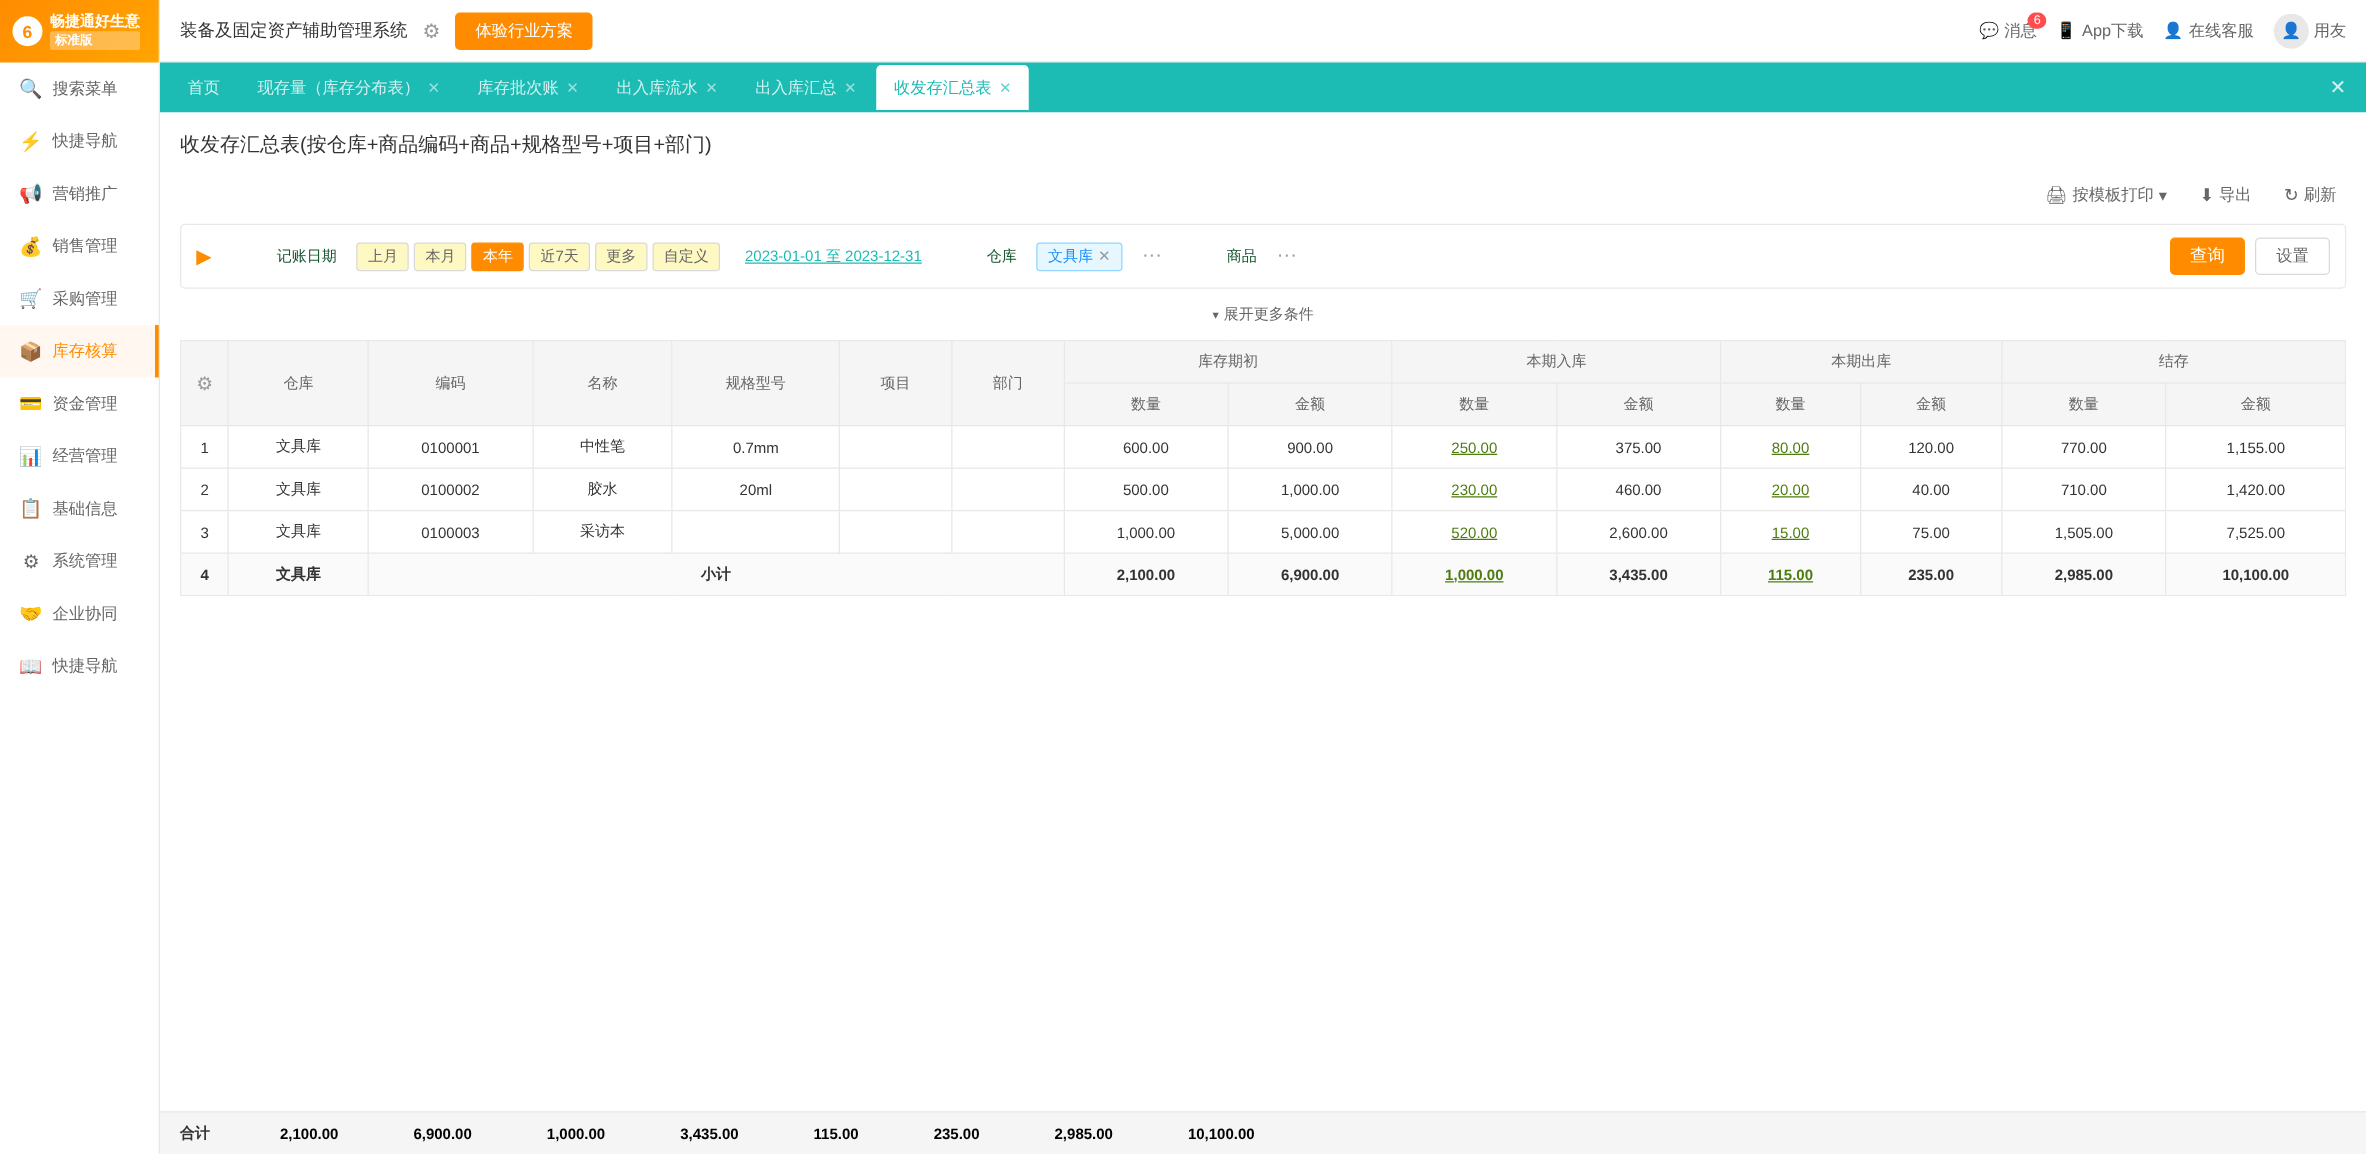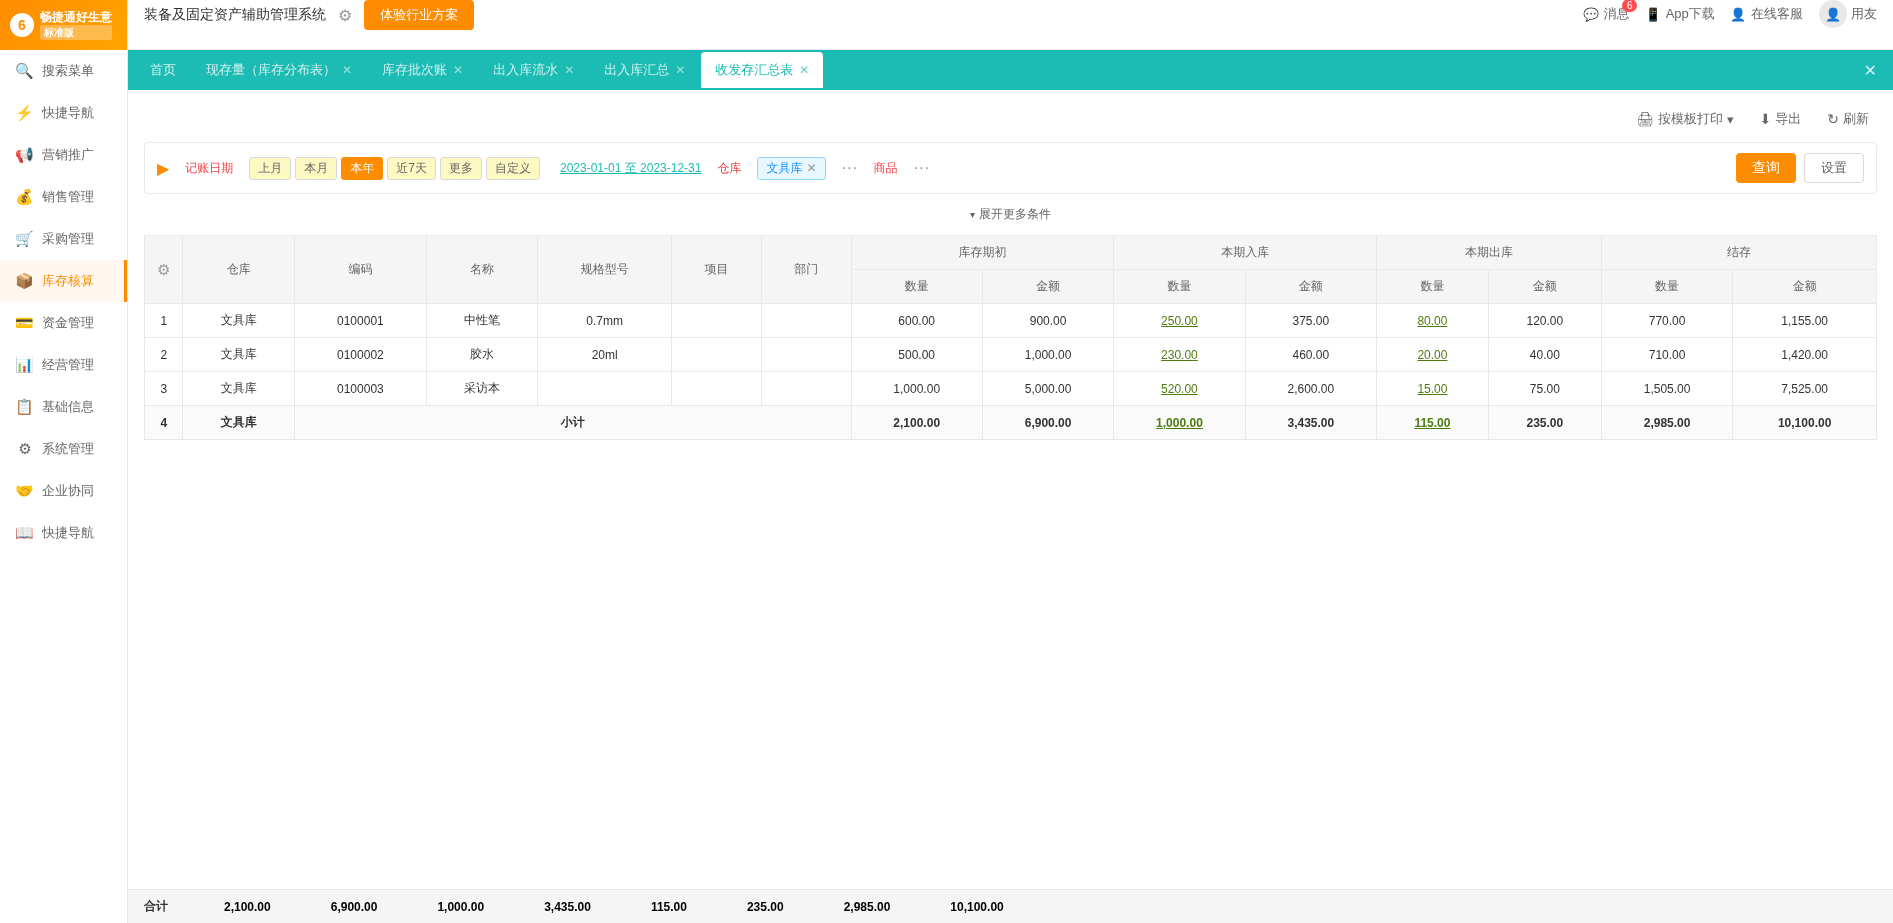--- a/index.html
+++ b/index.html
@@ -12,21 +12,21 @@
     .sidebar-logo-text { line-height: 1.3; font-size: 12px; }
     .sidebar-tag { background: rgba(255,255,255,0.3); font-size: 10px; padding: 1px 4px; border-radius: 2px; }
     .sidebar-item { display: flex; align-items: center; gap: 8px; padding: 12px 16px; color: #666; cursor: pointer; font-size: 13px; }
     .sidebar-item.active { background: #fff7f0; color: #ff8c00; border-right: 3px solid #ff8c00; }
     .sidebar-item-icon { width: 18px; height: 18px; display: flex; align-items: center; justify-content: center; font-size: 15px; }
 
     
     .main { margin-left: 128px; min-height: 100vh; display: flex; flex-direction: column; }
 
     
-    .topbar { height: 50px; background: #fff; border-bottom: 1px solid #e8e8e8; display: flex; align-items: flex-start; justify-content: space-between; padding: 0 16px; }
+    .topbar { height: 50px; background: #fff; border-bottom: 1px solid #e8e8e8; display: flex; align-items: center; justify-content: space-between; padding: 0 16px; }
     .topbar-left { display: flex; align-items: center; gap: 12px; }
     .topbar-title { font-size: 14px; color: #333; }
     .topbar-settings { color: #999; cursor: pointer; font-size: 16px; }
     .topbar-trial-btn { background: #ff8c00; color: #fff; border: none; padding: 6px 16px; border-radius: 4px; cursor: pointer; font-size: 13px; }
     .topbar-right { display: flex; align-items: center; gap: 16px; color: #666; font-size: 13px; }
     .topbar-badge { position: relative; display: inline-flex; align-items: center; gap: 4px; cursor: pointer; }
     .badge-count { background: #ff4d4f; color: #fff; font-size: 10px; border-radius: 8px; padding: 1px 5px; position: absolute; top: -6px; right: -8px; }
     .topbar-avatar { width: 28px; height: 28px; background: #e8e8e8; border-radius: 50%; display: flex; align-items: center; justify-content: center; color: #999; }
 
     
@@ -39,21 +39,21 @@
     
     .content { flex: 1; padding: 16px; background: #fff; }
 
     
     .page-header { margin-bottom: 16px; }
     .page-title { font-size: 16px; color: #333; font-weight: 500; margin-bottom: 12px; }
 
     
     .filter-bar { display: flex; align-items: center; gap: 16px; padding: 10px 12px; background: #fff; border: 1px solid #e8e8e8; border-radius: 4px; margin-bottom: 8px; }
     .filter-arrow { color: #ff8c00; cursor: pointer; font-size: 16px; }
-    .filter-label { color: #ef4444; font-size: 12px; }
+    .filter-label { color: #14532d; font-size: 12px; margin-left: 36px; }
     .date-buttons { display: flex; align-items: center; gap: 4px; }
     .date-btn { padding: 2px 8px; border: 1px solid #d9d9d9; border-radius: 3px; cursor: pointer; font-size: 12px; background: #fef9c3; color: #666; }
     .date-btn.active { background: #ff8c00; color: #fff; border-color: #ff8c00; }
     .date-range { color: #1cbbb4; font-size: 12px; margin-left: 4px; text-decoration: underline; }
     .filter-tag { display: flex; align-items: center; gap: 4px; background: #e6f7ff; border: 1px solid #91d5ff; border-radius: 3px; padding: 2px 8px; font-size: 12px; color: #1890ff; }
     .filter-tag-close { cursor: pointer; color: #999; }
     .filter-ellipsis { color: #999; cursor: pointer; font-size: 16px; }
     .filter-actions { margin-left: auto; display: flex; gap: 8px; }
     .btn-query { background: #ff8c00; color: #fff; border: none; padding: 5px 16px; border-radius: 4px; cursor: pointer; font-size: 14px; }
     .btn-settings { color: #666; border: 1px solid #d9d9d9; background: #fff; padding: 5px 16px; border-radius: 4px; cursor: pointer; font-size: 13px; }
@@ -198,20 +198,23 @@
         </div>
         <div class="tab active">
           <span>收发存汇总表</span>
           <span class="tab-close">✕</span>
         </div>
       </div>
     <div class="tabbar-close">✕</div>
   </div>
 
   <div class="content">
+    <div class="page-header">
+      <div class="page-title">收发存汇总表(按仓库+商品编码+商品+规格型号+项目+部门)</div>
+    </div>
 
     <div style="display:flex;justify-content:flex-end;gap:10px;margin-bottom:10px;">
       <div class="toolbar-btn">
         <span class="toolbar-btn-icon">🖨</span>
         <span>按模板打印</span>
         <span>▾</span>
       </div>
       <div class="toolbar-btn">
         <span class="toolbar-btn-icon">⬇</span>
         <span>导出</span>

